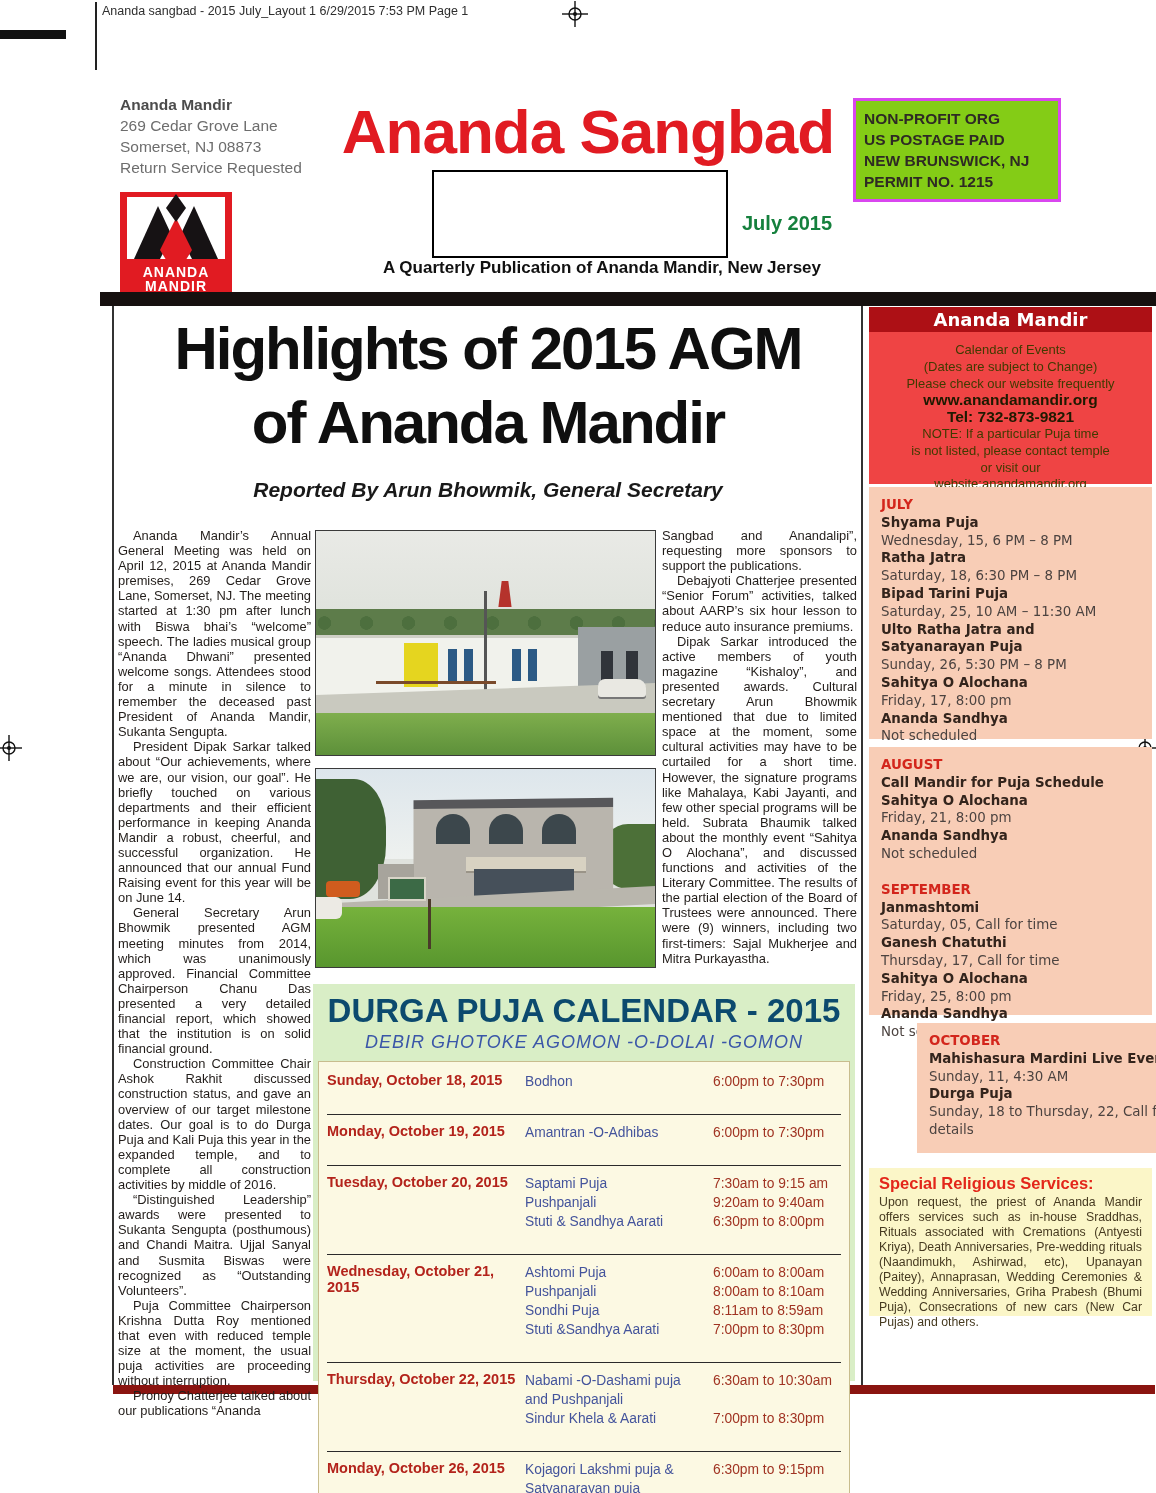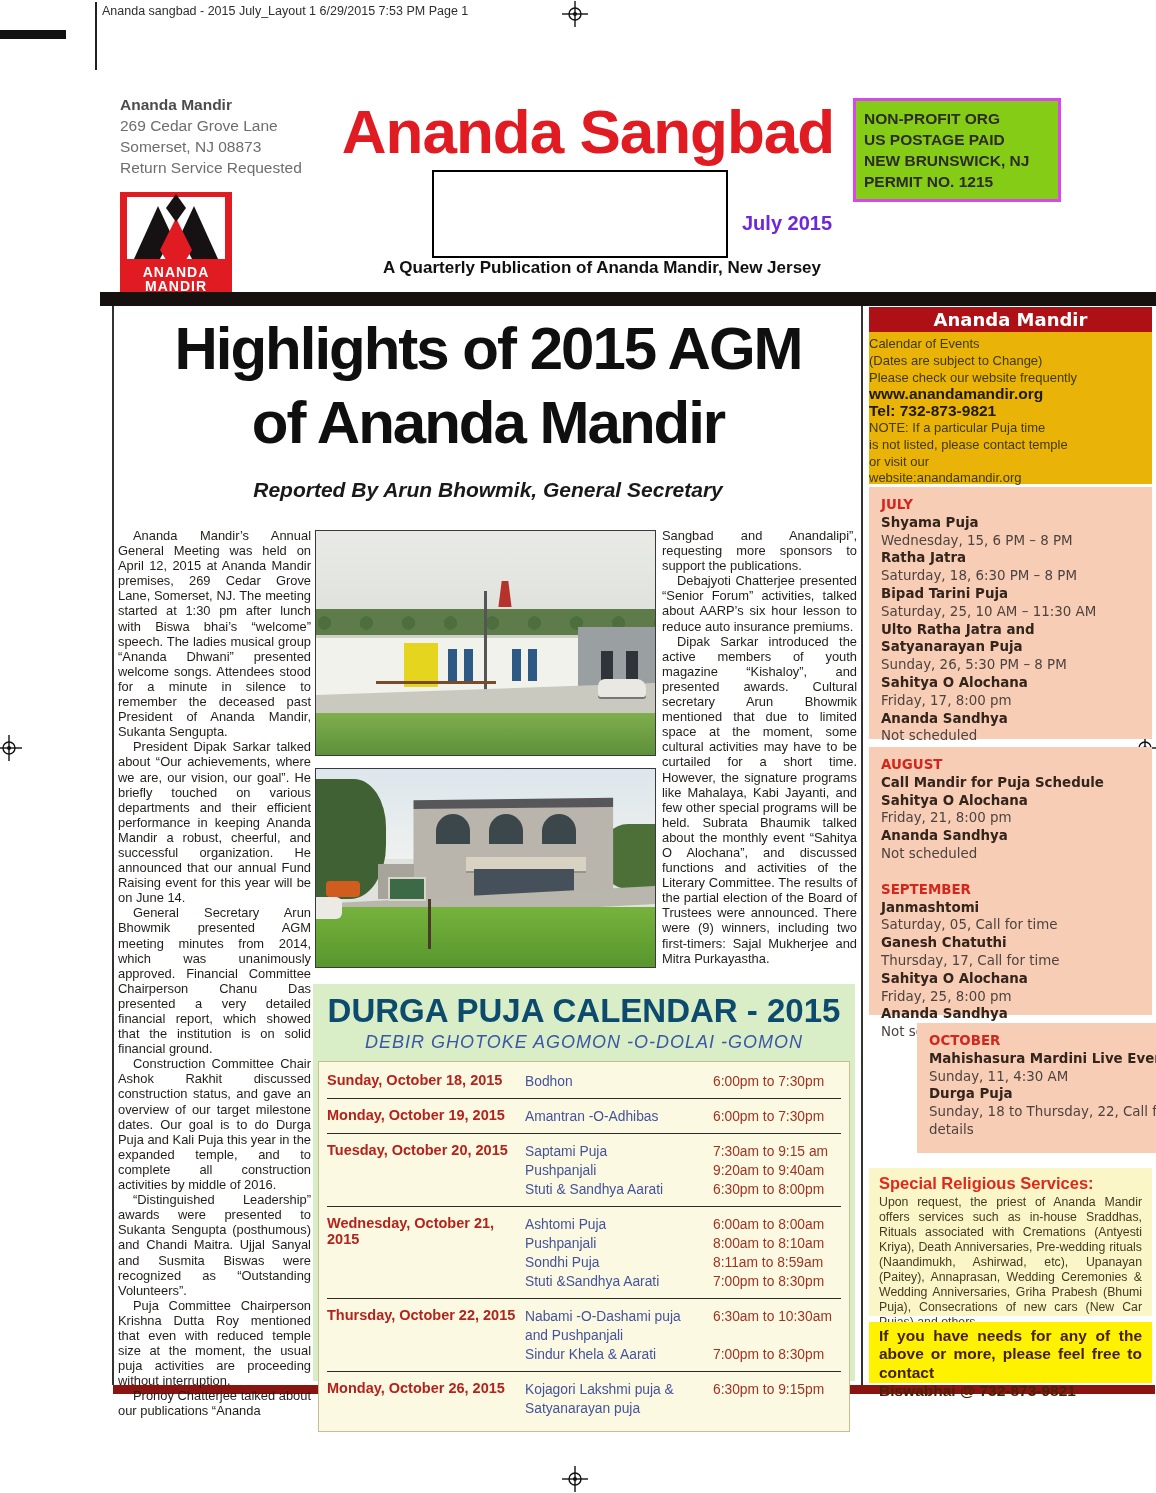--- a/index.html
+++ b/index.html
@@ -12,21 +12,21 @@
   .slug-rule{left:95px;top:2px;width:1.5px;height:68px;background:#222;}
   .edge-block{left:0;top:30px;width:66px;height:9px;background:#111;}
   .reg{width:26px;height:26px;}
 
   
   .addr{left:120px;top:94px;font-size:15.5px;line-height:21px;color:#6d6d6d;}
   .addr .nm{font-weight:bold;color:#4c4c4c;}
   .mast-title{left:318px;top:96px;width:540px;text-align:center;font-size:62px;font-weight:bold;
               letter-spacing:-1px;color:#e11b22;}
   .mail-box{left:432px;top:170px;width:292px;height:84px;border:2px solid #000;background:#fff;}
-  .issue{left:742px;top:212px;width:120px;font-size:20px;font-weight:bold;color:#6d28d9;}
+  .issue{left:742px;top:212px;width:120px;font-size:20px;font-weight:bold;color:#15803d;}
   .pubsub{left:344px;top:258px;width:516px;text-align:center;font-size:17px;font-weight:bold;color:#111;}
   .postage{left:853px;top:98px;width:186px;border:3px solid #d946ef;background:#84cc16;
            padding:7px 8px;font-size:15.5px;font-weight:bold;color:#2e2a24;line-height:21px;}
   .blackbar{left:100px;top:292px;width:1056px;height:14px;background:#16100f;}
 
   
   .vrule-l{left:112px;top:306px;width:1.5px;height:1079px;background:#333;}
   .vrule-r{left:861px;top:306px;width:1.5px;height:1079px;background:#333;}
   .botbar{left:113px;top:1385px;width:1042px;height:9px;background:#8a1410;}
 
@@ -48,32 +48,32 @@
   .ph1{left:315px;top:530px;width:339px;height:224px;}
   .ph2{left:315px;top:768px;width:339px;height:198px;}
   .photo .abs{position:absolute;}
 
   
   .durga{left:313px;top:984px;width:542px;height:397px;background:#d9eec6;}
   .dp-title{margin-top:8px;text-align:center;font-size:33px;font-weight:800;letter-spacing:0;
             color:#0c4a6e;}
   .dp-sub{text-align:center;font-size:18px;font-style:italic;color:#3a56a8;margin-top:2px;letter-spacing:1px;}
   .dp-box{margin:8px auto 0;width:514px;background:#fcf9e3;border:1px solid #c8bd8e;padding:2px 8px 6px;}
-  .dp-row{display:grid;grid-template-columns:198px 1fr;padding:8px 0 7px;border-bottom:1.5px solid #2a2a2a;}
+  .dp-row{display:grid;grid-template-columns:198px 1fr;padding:8px 0 23px;border-bottom:1.5px solid #2a2a2a;}
   .dp-row.last{border-bottom:none;}
   .dp-date{font-size:14.5px;font-weight:bold;color:#b3231b;}
   .dp-item{display:grid;grid-template-columns:1fr 128px;align-items:start;column-gap:6px;}
   .dp-ev{font-size:13.8px;color:#44549c;line-height:19px;}
   .dp-time{font-size:13.8px;color:#a03322;line-height:19px;}
 
   
   .sb-band{left:869px;top:307px;width:283px;height:25px;background:#ad1015;color:#fff;
            text-align:center;font-size:18px;font-weight:bold;line-height:25px;font-family:"DejaVu Sans",sans-serif;}
-  .sb-info{left:869px;top:332px;width:283px;height:152px;background:#eab308;text-align:left;
-           font-size:13px;line-height:16.8px;color:#413a00;padding-top:4px;box-sizing:border-box;}
+  .sb-info{left:869px;top:332px;width:283px;height:152px;background:#ef4444;text-align:center;
+           font-size:13px;line-height:16.8px;color:#413a00;padding-top:10px;box-sizing:border-box;}
   .sb-info .b{font-weight:bold;font-size:15.5px;color:#1e1a00;}
   .sb-month{background:#f8cdb6;width:283px;box-sizing:border-box;padding:9px 12px;
             font-size:13.4px;line-height:17.8px;font-family:"DejaVu Sans",sans-serif;}
   .sb-m1{left:869px;top:487px;height:252px;}
   .sb-m23{left:869px;top:747px;height:268px;}
   .sb-m4{left:869px;top:1023px;height:130px;margin-left:48px;}
   .sb-month-name{font-weight:bold;color:#d3261c;}
   .sb-ev-name{font-weight:bold;color:#33241c;}
   .sb-ev-time{color:#4c4340;}
   .sb-gap{height:18px;}
@@ -363,18 +363,14 @@
     <div class="sb-ev-time">Sunday, 11, 4:30 AM</div>
     <div class="sb-ev-name">Durga Puja</div>
     <div class="sb-ev-time">Sunday, 18 to Thursday, 22, Call for details</div>
   </div>
 
   <div class="abs sb-special">
     <div class="t">Special Religious Services:</div>
     <div class="bdy">Upon request, the priest of Ananda Mandir offers services such as in-house Sraddhas, Rituals associated with Cremations (Antyesti Kriya), Death Anniversaries, Pre-wedding rituals (Naandimukh, Ashirwad, etc), Upanayan (Paitey), Annaprasan, Wedding Ceremonies &amp; Wedding Anniversaries, Griha Prabesh (Bhumi Puja), Consecrations of new cars (New Car Pujas) and others.</div>
   </div>
 
-  <div class="abs sb-contact">
-    <span>If you have needs for any of the above or more, please feel free to contact</span>
-    <div>Biswabhai @ 732-873-9821</div>
-  </div>
 
 </div>
 
 </body></html>

